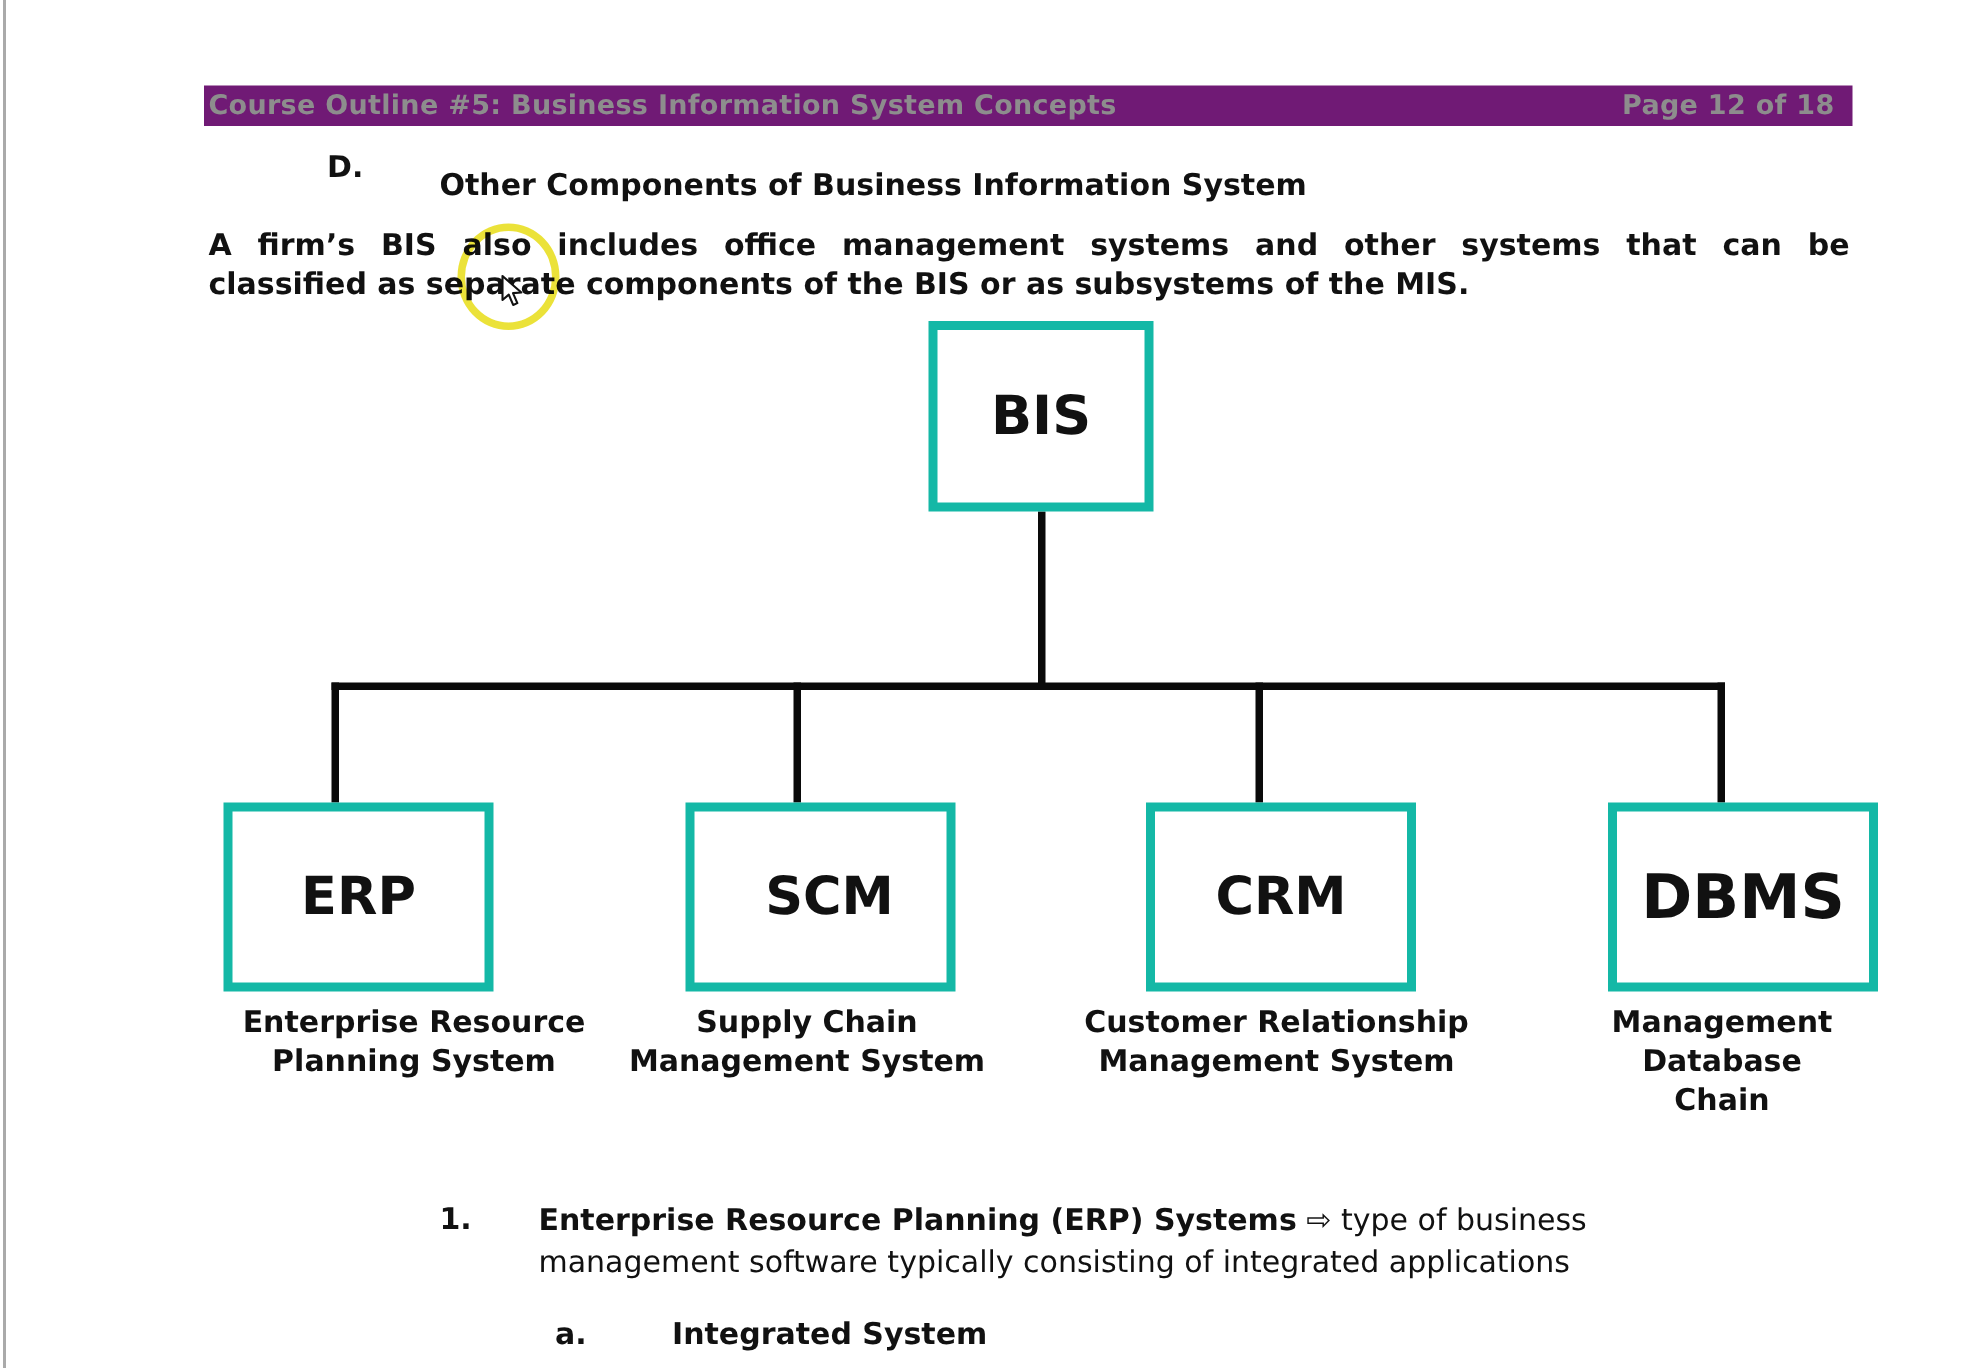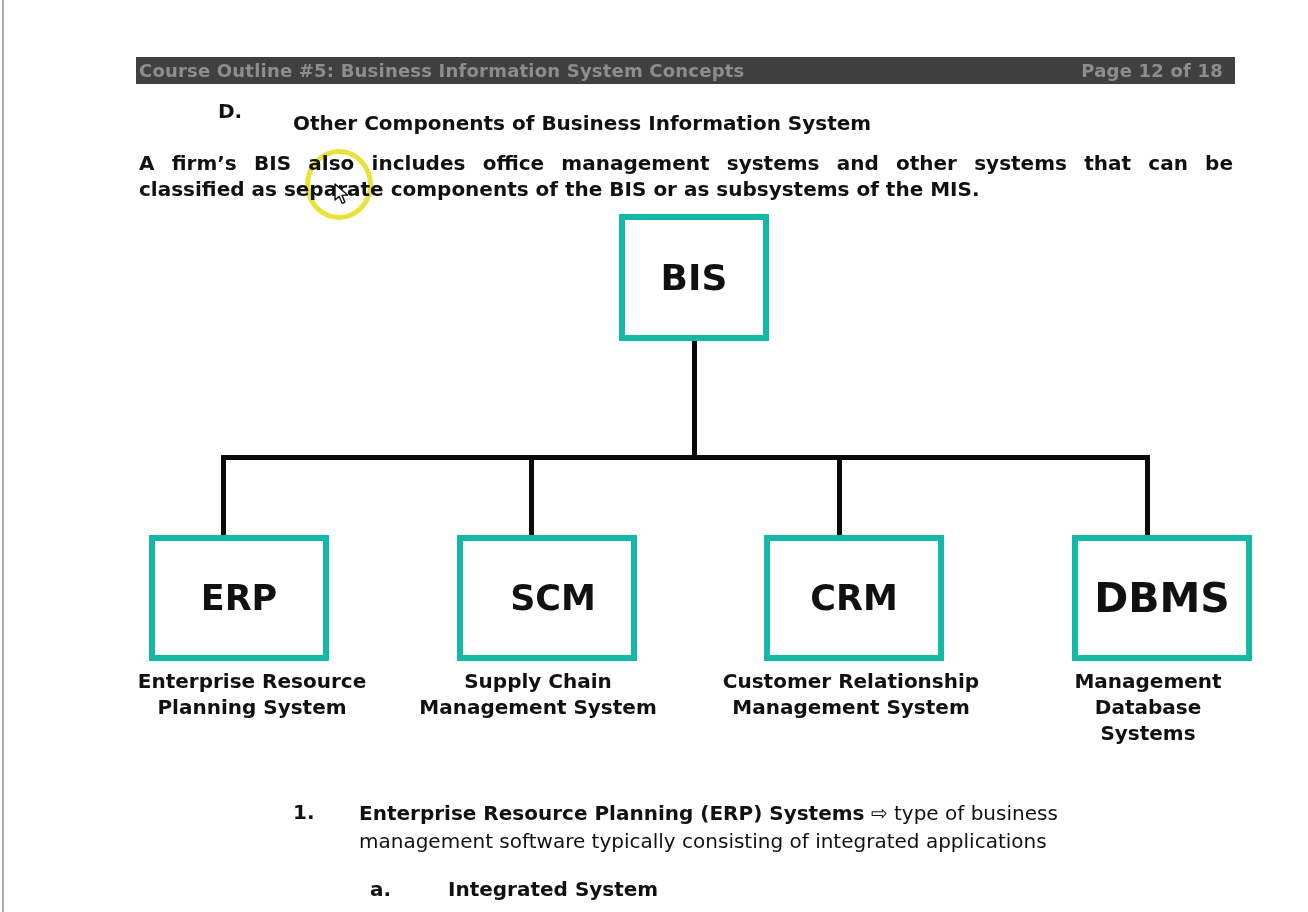--- a/index.html
+++ b/index.html
@@ -16,21 +16,21 @@
   .left-edge {
     position: absolute;
     left: 2px; top: 0;
     width: 2px; height: 912px;
     background: #aaaaaa;
   }
   .header-bar {
     position: absolute;
     left: 136px; top: 57px;
     width: 1099px; height: 27px;
-    background: #404040;
+    background: #701a75;
     display: flex;
     align-items: center;
     justify-content: space-between;
     padding: 0 12px 0 3px;
     font-size: 18px;
     font-weight: bold;
     color: #8d8d8d;
     letter-spacing: 0.2px;
   }
   .section-heading {
@@ -95,21 +95,21 @@
   .drop-dbms { left: 1145px; }
   .node-label {
     position: absolute;
     top: 668px;
     width: 320px;
     text-align: center;
     font-size: 20px;
     font-weight: bold;
     line-height: 26px;
   }
-  .label-erp  { left: 92px; }
+  .label-erp  { left: 116px; }
   .label-scm  { left: 378px; }
   .label-crm  { left: 691px; }
   .label-dbms { left: 988px; }
   
   .list-number {
     position: absolute;
     left: 293px; top: 800px;
     font-size: 20px;
     font-weight: bold;
   }
@@ -190,21 +190,21 @@
       <div>Supply Chain</div>
       <div>Management System</div>
     </div>
     <div class="node-label label-crm">
       <div>Customer Relationship</div>
       <div>Management System</div>
     </div>
     <div class="node-label label-dbms">
       <div>Management</div>
       <div>Database</div>
-      <div>Systems</div>
+      <div>Chain</div>
     </div>
   </div>
 
   <div class="list-number">1.</div>
   <div class="list-body">
     <div><span class="bold">Enterprise Resource Planning (ERP) Systems</span> <span class="arrow">⇨</span> <span class="arrow">type of business</span></div>
     <div class="arrow">management software typically consisting of integrated applications</div>
   </div>
 
   <div class="sub-item">

